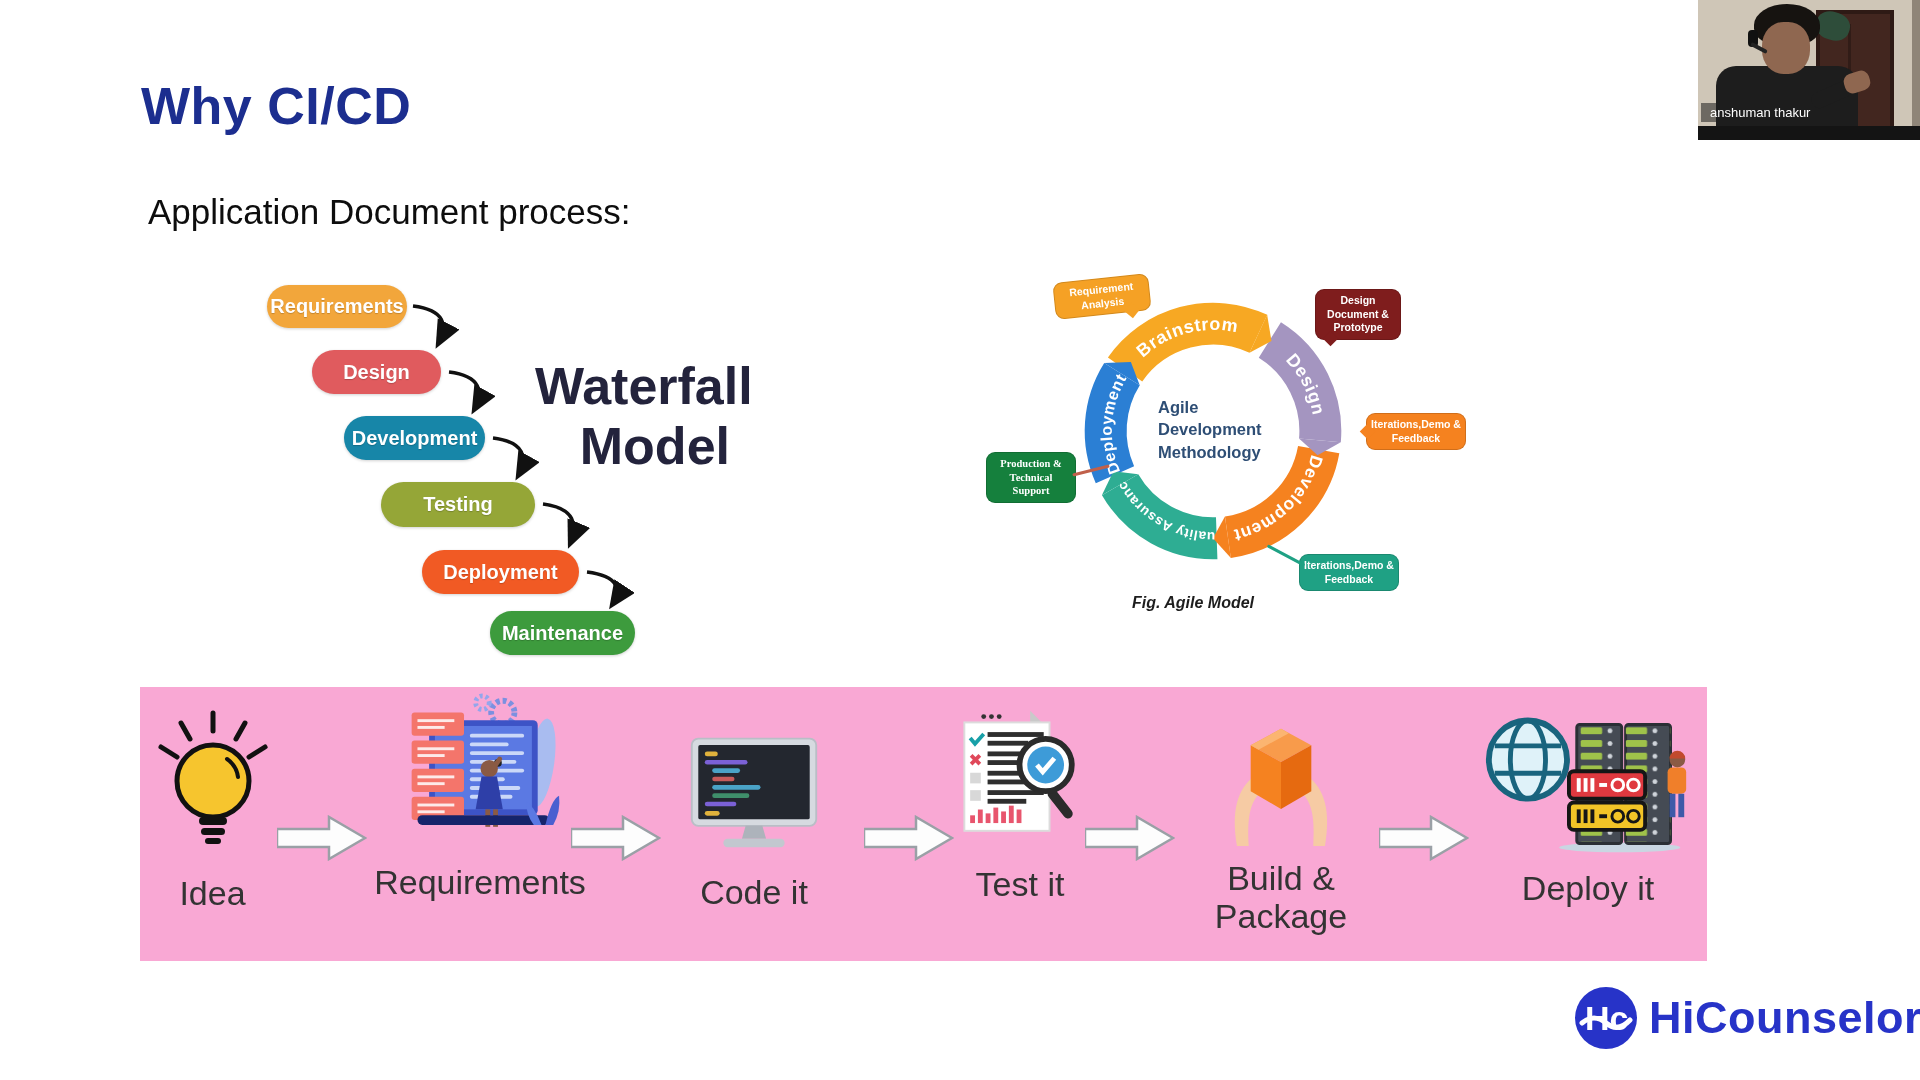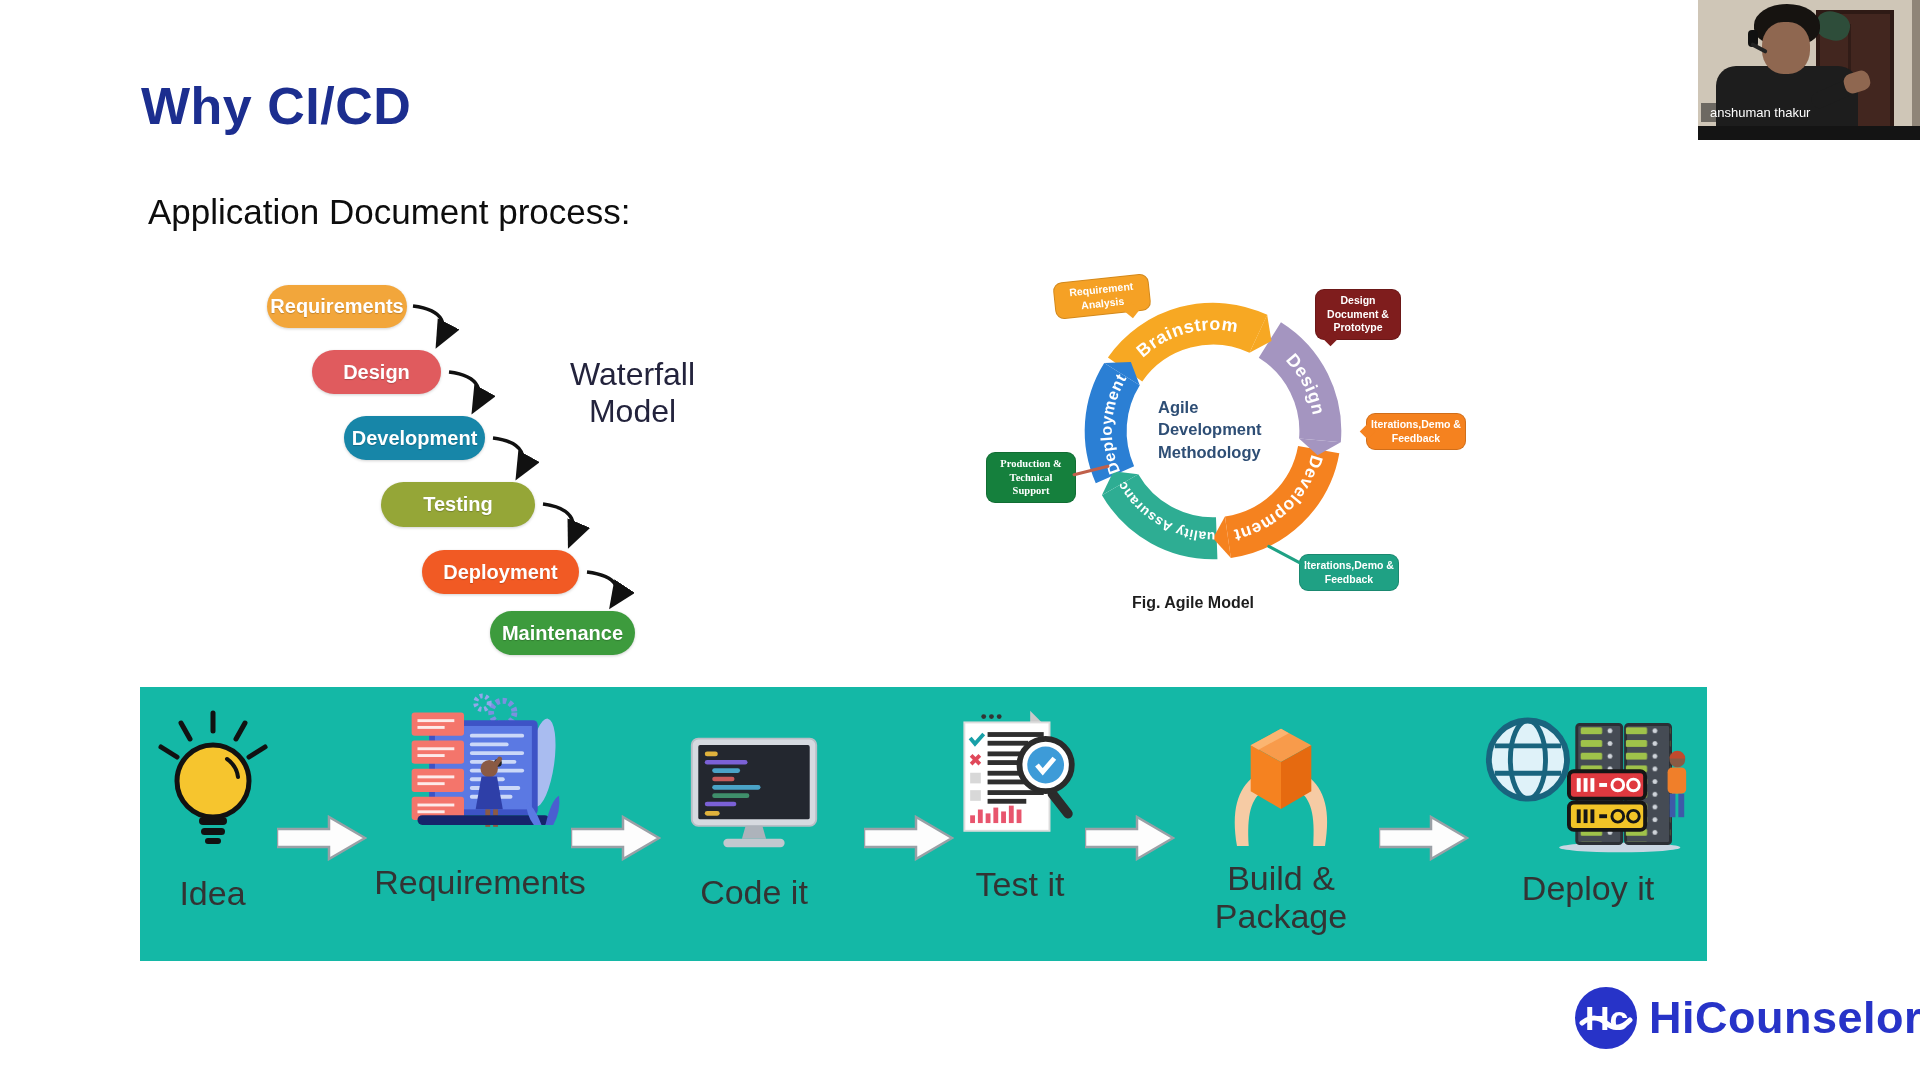--- a/index.html
+++ b/index.html
@@ -15,46 +15,46 @@
   .pill{border-radius:24px;color:#fff;font-weight:700;font-size:20px;
         display:flex;align-items:center;justify-content:center;
         text-shadow:0 1px 1px rgba(0,0,0,.2);box-shadow:0 1px 3px rgba(0,0,0,.18);}
   .p0{left:267px;top:285px;width:140px;height:43px;background:#F2A63B;}
   .p1{left:312px;top:350px;width:129px;height:44px;background:#E05B5E;}
   .p2{left:344px;top:416px;width:141px;height:44px;background:#1786A8;}
   .p3{left:381px;top:482px;width:154px;height:45px;background:#95A637;}
   .p4{left:422px;top:550px;width:157px;height:44px;background:#F15A24;}
   .p5{left:490px;top:611px;width:145px;height:44px;background:#3D9B3D;}
   .wf-arrows{left:250px;top:270px;width:420px;height:400px;}
-  .wf-title{left:535px;top:356px;width:195px;text-align:center;font-size:32px;
-            color:#23233c;line-height:1.16;}
+  .wf-title{left:535px;top:356px;width:195px;text-align:right;font-size:52px;
+            color:#23233c;line-height:1.16;font-weight:bold;}
 
   
   .agile-ring{left:1028px;top:246px;width:370px;height:370px;}
   .agile-center{left:1158px;top:396px;width:112px;font-size:16.5px;
                 font-weight:600;color:#2E4E75;line-height:1.35;}
   .callout{border-radius:9px;color:#fff;font-weight:700;font-size:10.5px;line-height:1.3;
            text-align:center;padding:5px 4px;box-shadow:inset 0 0 0 1px rgba(0,0,0,.15);}
   .callout .tail{position:absolute;width:11px;height:11px;background:inherit;transform:rotate(45deg);}
   .callout .stem{position:absolute;height:3px;border-radius:2px;}
   .c-req{left:1054px;top:278px;width:88px;background:#F5A125;transform:rotate(-6deg);}
   .c-req .tail{right:14px;bottom:-4px;}
   .c-design{left:1315px;top:289px;width:78px;background:#7f1d1d;}
   .c-design .tail{left:10px;bottom:-4px;}
   .c-iter-o{left:1366px;top:413px;width:92px;background:#F5821F;}
   .c-iter-o .tail{left:-4px;top:13px;}
   .c-iter-g{left:1299px;top:554px;width:92px;background:#1FA184;}
   .c-iter-g .stem{width:42px;background:#1FA184;left:-34px;top:0px;transform:rotate(28deg);}
   .c-prod{left:986px;top:452px;width:82px;background:#15803d;font-family:Liberation Serif, serif;}
   .c-prod .stem{width:38px;background:#C0604A;right:-34px;top:17px;transform:rotate(-14deg);}
   .agile-caption{left:1118px;top:594px;width:150px;text-align:center;font-size:16px;
-                 font-weight:700;color:#1d1d1d;}
-
-  
-  .strip{left:140px;top:687px;width:1567px;height:274px;background:#14b8a6;}
+                 font-weight:700;font-style:italic;color:#1d1d1d;}
+
+  
+  .strip{left:140px;top:687px;width:1567px;height:274px;background:#f9a8d4;}
   .step{position:absolute;text-align:center;}
   .step .label{font-size:34px;color:#333;margin-top:6px;line-height:1.12;}
   .s-idea{left:10px;top:22px;width:125px;}
   .s-req{left:225px;top:6px;width:230px;}
   .s-code{left:504px;top:46px;width:220px;}
   .s-test{left:770px;top:18px;width:220px;}
   .s-build{left:1031px;top:30px;width:220px;}
   .s-build .label{width:170px;margin-left:auto;margin-right:auto;}
   .s-deploy{left:1328px;top:22px;width:240px;}
   .flow-arrow{position:absolute;top:128px;width:90px;height:46px;}

